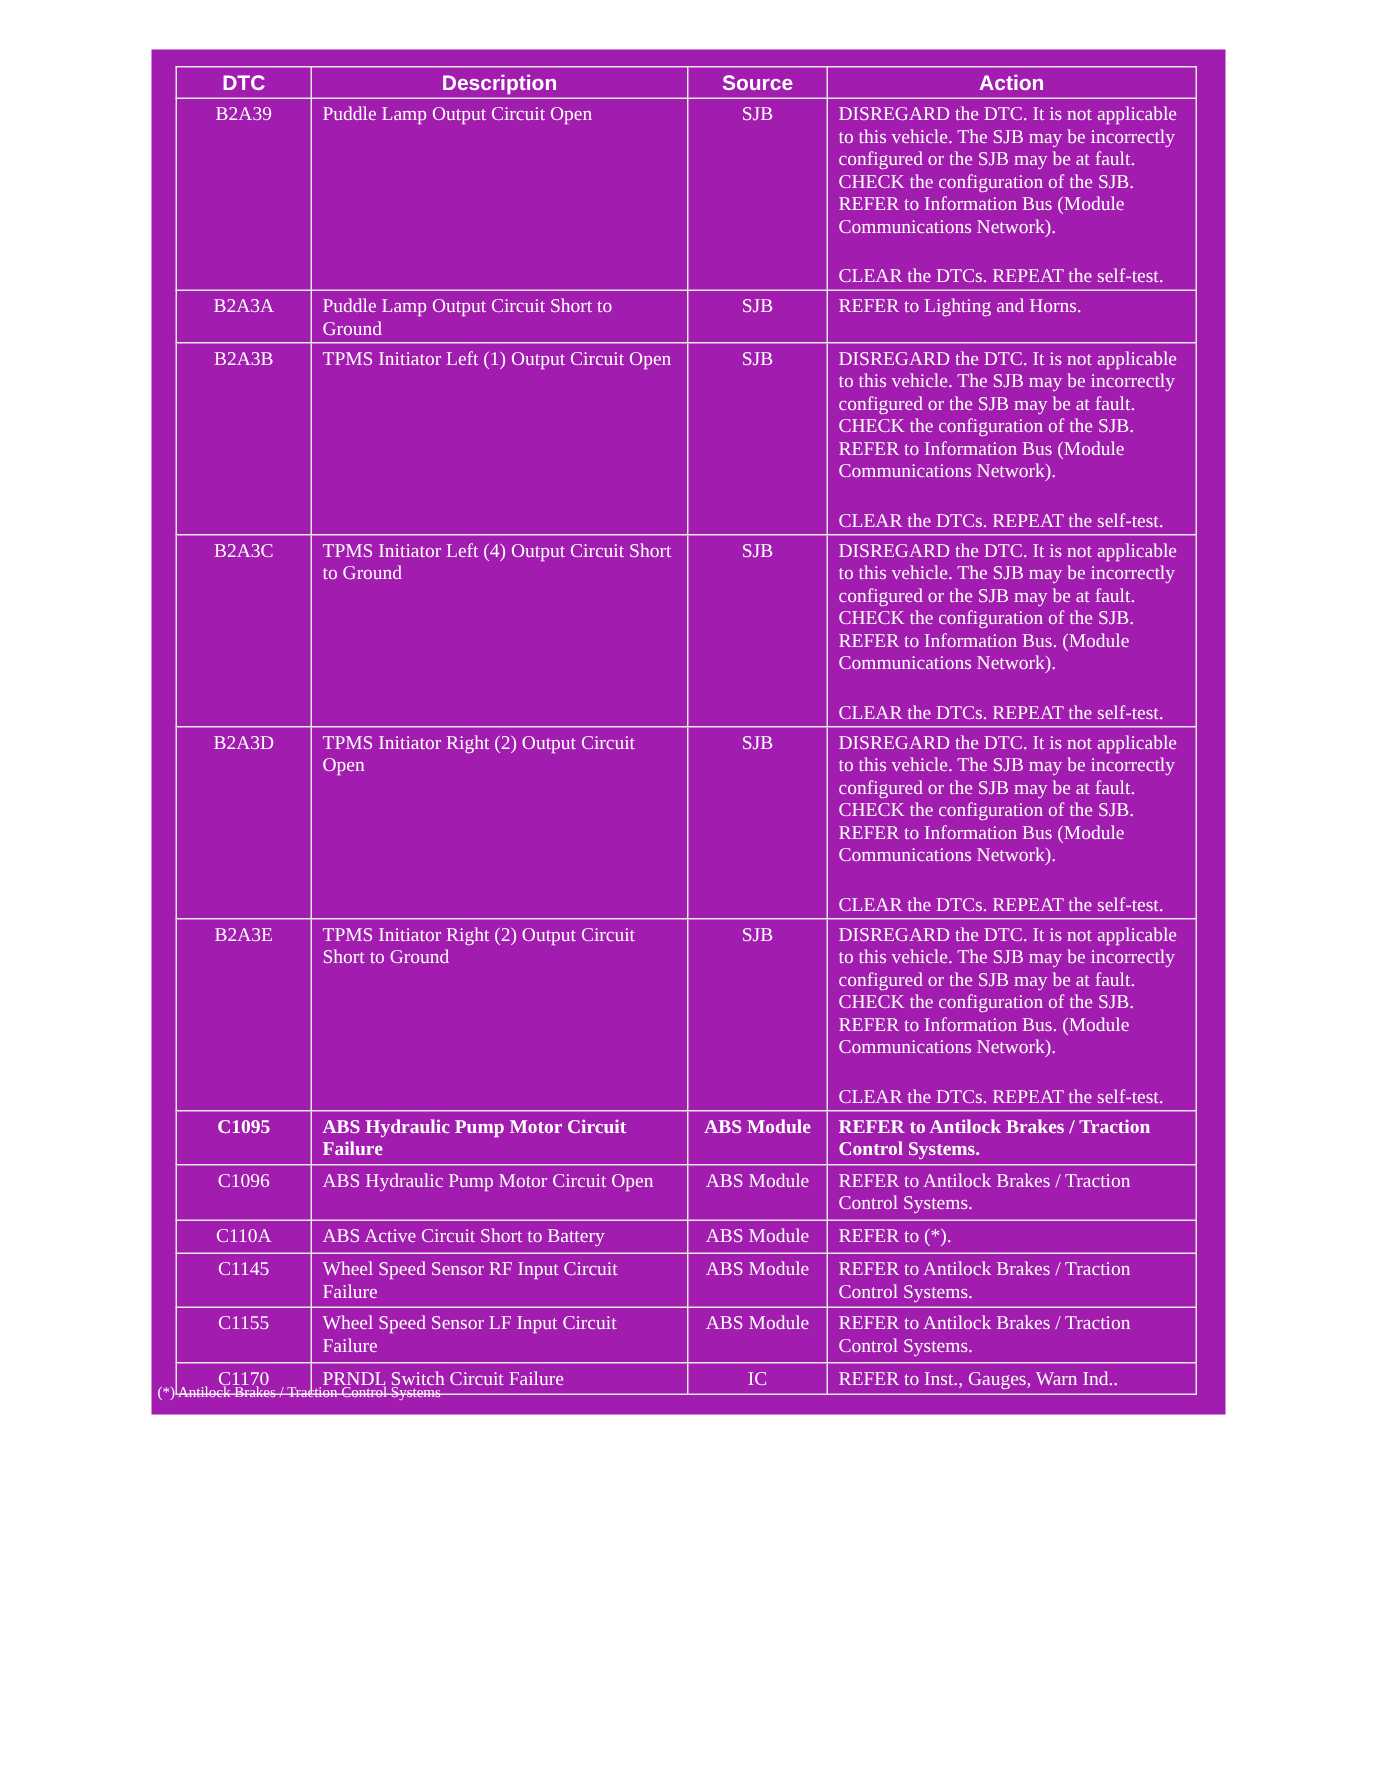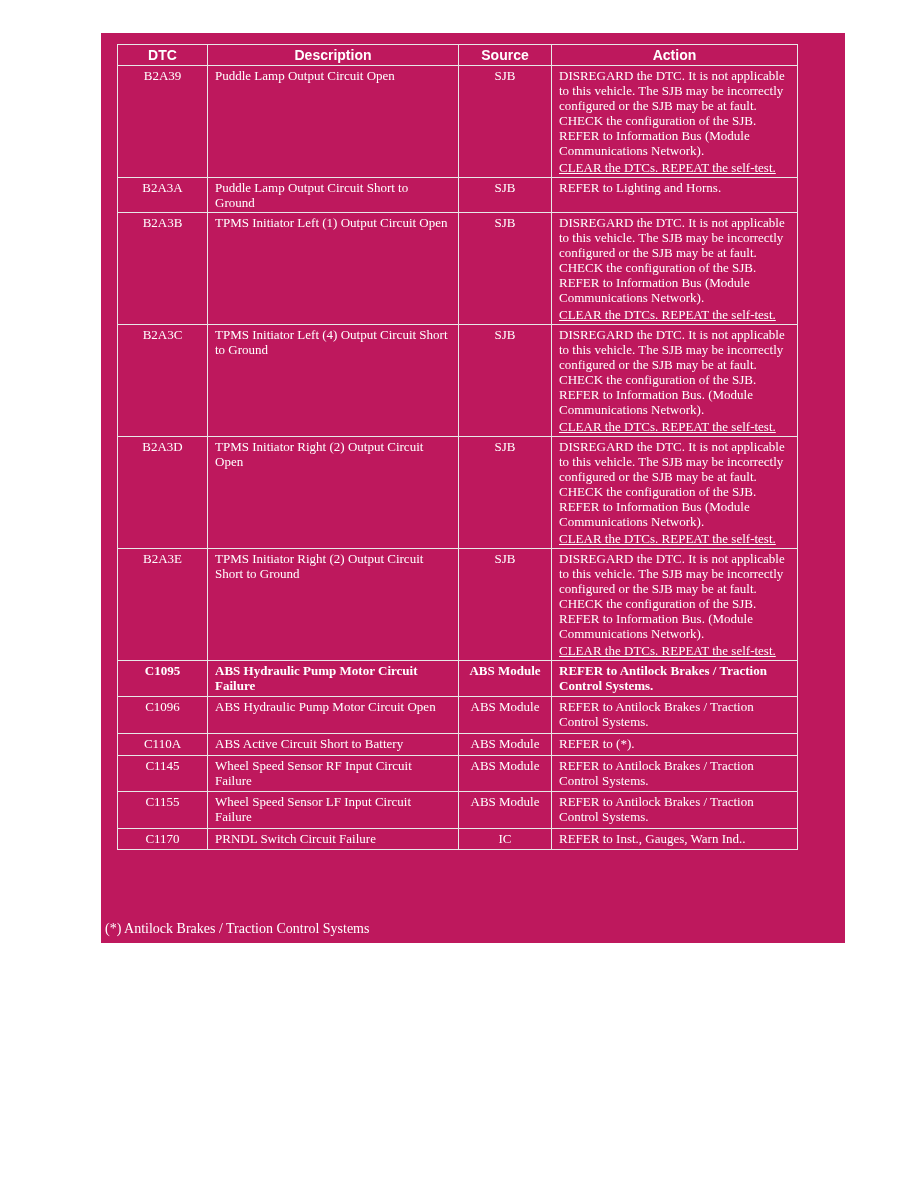--- a/index.html
+++ b/index.html
@@ -1,20 +1,19 @@
 <!DOCTYPE html>
 <html><head>
 <meta charset="utf-8">
 <style>
   html, body { margin:0; padding:0; background:#ffffff; }
   body { width:918px; height:1188px; position:relative; overflow:hidden; }
   .page {
     position:absolute; left:101px; top:33px; width:716px; height:910px;
-    background:#be185d;
-    padding-left:28px;
+    background:#a21caf;
   }
   table.dtc {
     position:absolute; left:16px; top:11px; width:680px;
     border-collapse:collapse; table-layout:fixed;
     color:#ffffff;
     font-family:"Liberation Serif", "DejaVu Serif", serif;
     font-size:13px; line-height:15px;
   }
   table.dtc th, table.dtc td {
     border:1.5px solid #e8e8e8;
@@ -24,25 +23,25 @@
   table.dtc th {
     font-family:"Liberation Sans", "DejaVu Sans", sans-serif;
     font-weight:bold; font-size:14px; text-align:center;
     height:18px; vertical-align:middle; padding:1px 4px;
   }
   td.c-dtc { text-align:center; }
   td.c-src { text-align:center;margin-left:38px; }
   td.c-desc { text-align:left; }
   td.c-act { text-align:left; }
   .act-main { display:block; }
-  .act-clear { display:block; margin-top:2px;text-decoration:underline; }
+  .act-clear { display:block; margin-top:18px; }
   .footnote {
     position:absolute; left:4px; top:888px;
     color:#ffffff; font-family:"Liberation Serif", "DejaVu Serif", serif;
-    font-size:14px; line-height:15px;
+    font-size:10px; line-height:15px;
   }
 </style>
 </head>
 <body>
 
 <div class="page">
   <table class="dtc">
     <colgroup>
       <col style="width:90px">
       <col style="width:251px">

